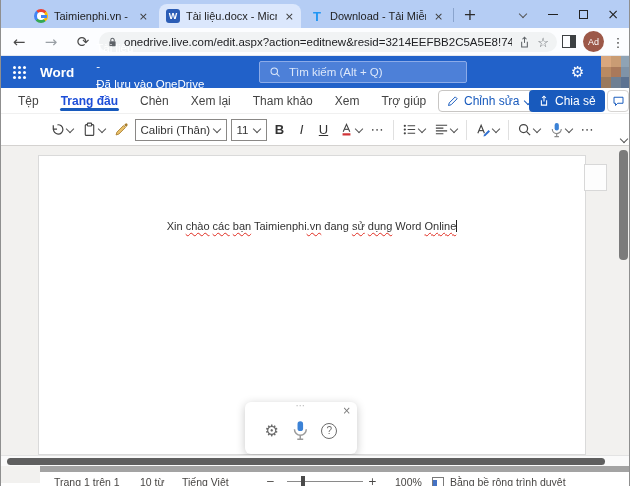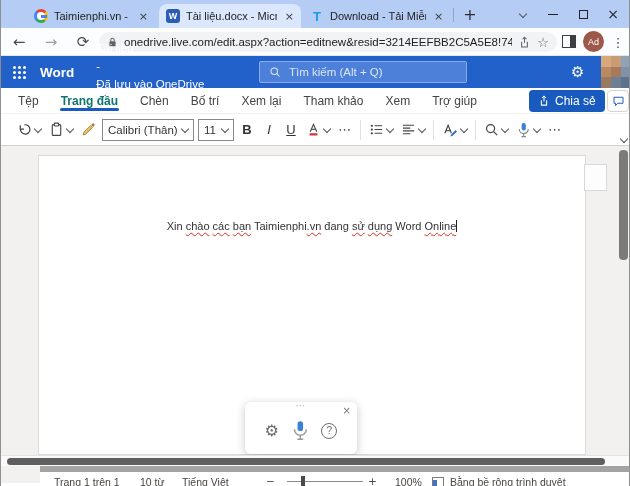--- a/index.html
+++ b/index.html
@@ -69,34 +69,34 @@
   .wavatar div:nth-child(1){background:#d9a77e}.wavatar div:nth-child(2){background:#c99c74}
   .wavatar div:nth-child(3){background:#8fa3b5}.wavatar div:nth-child(4){background:#b98a62}
   .wavatar div:nth-child(5){background:#a9795b}.wavatar div:nth-child(6){background:#7f93a8}
   .wavatar div:nth-child(7){background:#9a7a5e}.wavatar div:nth-child(8){background:#6e7f93}
   .wavatar div:nth-child(9){background:#5c7291}
 
   
   .rtabs { position:absolute; left:0; top:88px; width:630px; height:26px; background:#fff;
      display:flex; align-items:center; border-bottom:1px solid #f0f0f0; }
   .rtab { font-size:12px; color:#444; padding:0 11px; height:100%; display:flex; align-items:center; position:relative; }
-  .rtab.active { font-weight:bold; color:#0f766e; }
+  .rtab.active { font-weight:bold; color:#1d4ed8; }
   .rtab.active::after { content:""; position:absolute; left:10px; right:10px; bottom:2px; height:3px;
      background:#185abd; border-radius:2px; }
   .modebtn { position:absolute; left:437px; top:2px; height:22px; border:1px solid #c8c6c4; border-radius:4px;
      display:flex; align-items:center; gap:5px; padding:0 8px; color:#185abd; font-size:12px; background:#fff; }
   .modebtn .chev::before { border-color:#185abd; }
   .sharebtn { position:absolute; left:528px; top:2px; height:22px; background:#185abd; border-radius:4px;
      color:#fff; font-size:12px; display:flex; align-items:center; gap:5px; padding:0 9px; }
   .cmtbtn { position:absolute; left:606px; top:2px; width:22px; height:22px; border:1px solid #d6d4d2;
      border-radius:4px; display:flex; align-items:center; justify-content:center; }
 
   
   .rtools { position:absolute; left:0; top:114px; width:630px; height:32px; background:#fff;
-     border-bottom:1px solid #d4d2d0; display:flex; align-items:center; padding-left:12px; }
+     border-bottom:1px solid #d4d2d0; display:flex; align-items:center; padding-left:12px;justify-content:center; }
   .tbtn { display:flex; align-items:center; gap:2px; padding:0 4px; height:24px; color:#444; }
   .tbtn svg { display:block; }
   .combo { height:22px; border:1px solid #8a8886; display:flex; align-items:center; justify-content:space-between;
      font-size:11.5px; color:#333; padding:0 5px; margin:0 2px; background:#fff; }
   .combo.font { width:92px; }
   .combo.size { width:36px; }
   .fmt { font-size:13px; color:#333; width:22px; text-align:center; }
   .fmt.b { font-weight:bold; } .fmt.i { font-style:italic; } .fmt.u { text-decoration:underline; }
   .dots3 { font-size:13px; color:#555; letter-spacing:1px; padding:0 4px; }
   .vsep { width:1px; height:20px; background:#e0e0e0; margin:0 4px; }
@@ -228,34 +228,38 @@
     <div class="rtab" style="margin-left:6px;">
         <span>Tệp</span>
       </div>
     <div class="rtab active">
         <span>Trang đầu</span>
       </div>
     <div class="rtab">
         <span>Chèn</span>
       </div>
     <div class="rtab">
-        <span>Bố trí</span>
-      </div>
-    <div class="rtab">
         <span>Xem lại</span>
       </div>
     <div class="rtab">
         <span>Tham khảo</span>
       </div>
     <div class="rtab">
         <span>Xem</span>
       </div>
     <div class="rtab">
         <span>Trợ giúp</span>
       </div>
+    <div class="modebtn">
+      <svg width="12" height="12" viewBox="0 0 16 16">
+        <path d="M2 14l1-3.5 8-8L13.5 5l-8 8z" fill="none" stroke="#185abd" stroke-width="1.3"></path>
+      </svg>
+      <span>Chỉnh sửa</span>
+      <span class="chev"></span>
+    </div>
     <div class="sharebtn">
       <svg width="12" height="12" viewBox="0 0 16 16">
         <path d="M8 1.5v7" stroke="#fff" stroke-width="1.4" fill="none"></path>
         <path d="M5.5 4L8 1.5 10.5 4" stroke="#fff" stroke-width="1.4" fill="none"></path>
         <path d="M4.5 7v6.5h7V7" stroke="#fff" stroke-width="1.4" fill="none"></path>
       </svg>
       <span>Chia sẻ</span>
     </div>
     <div class="cmtbtn">
       <svg width="13" height="12" viewBox="0 0 16 16">

